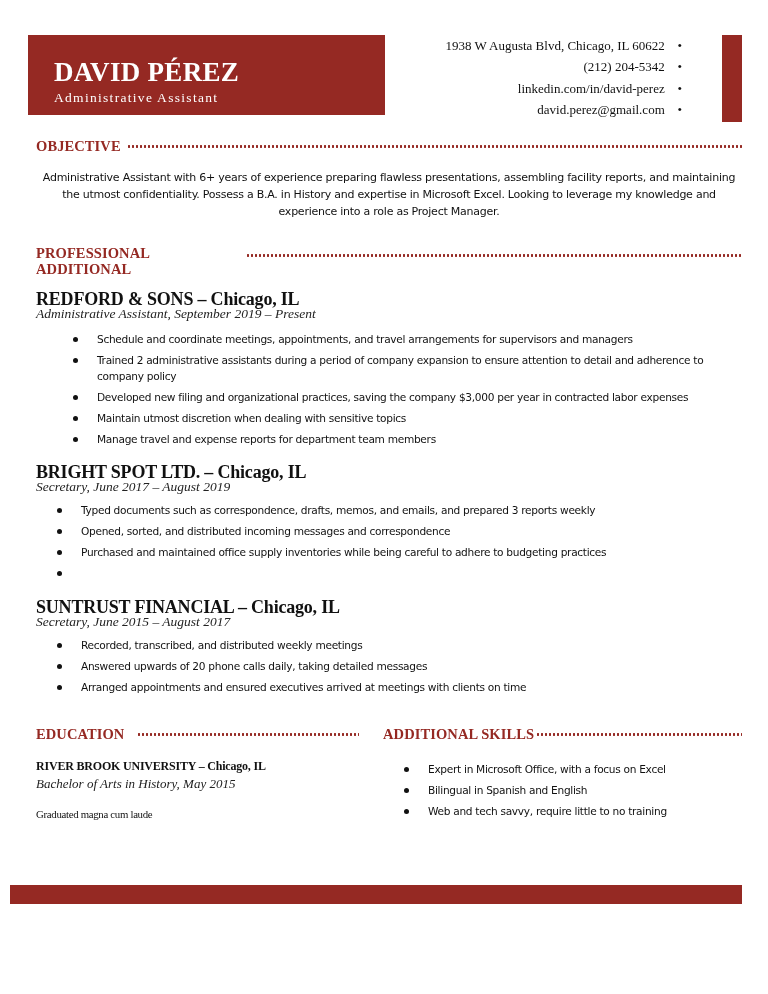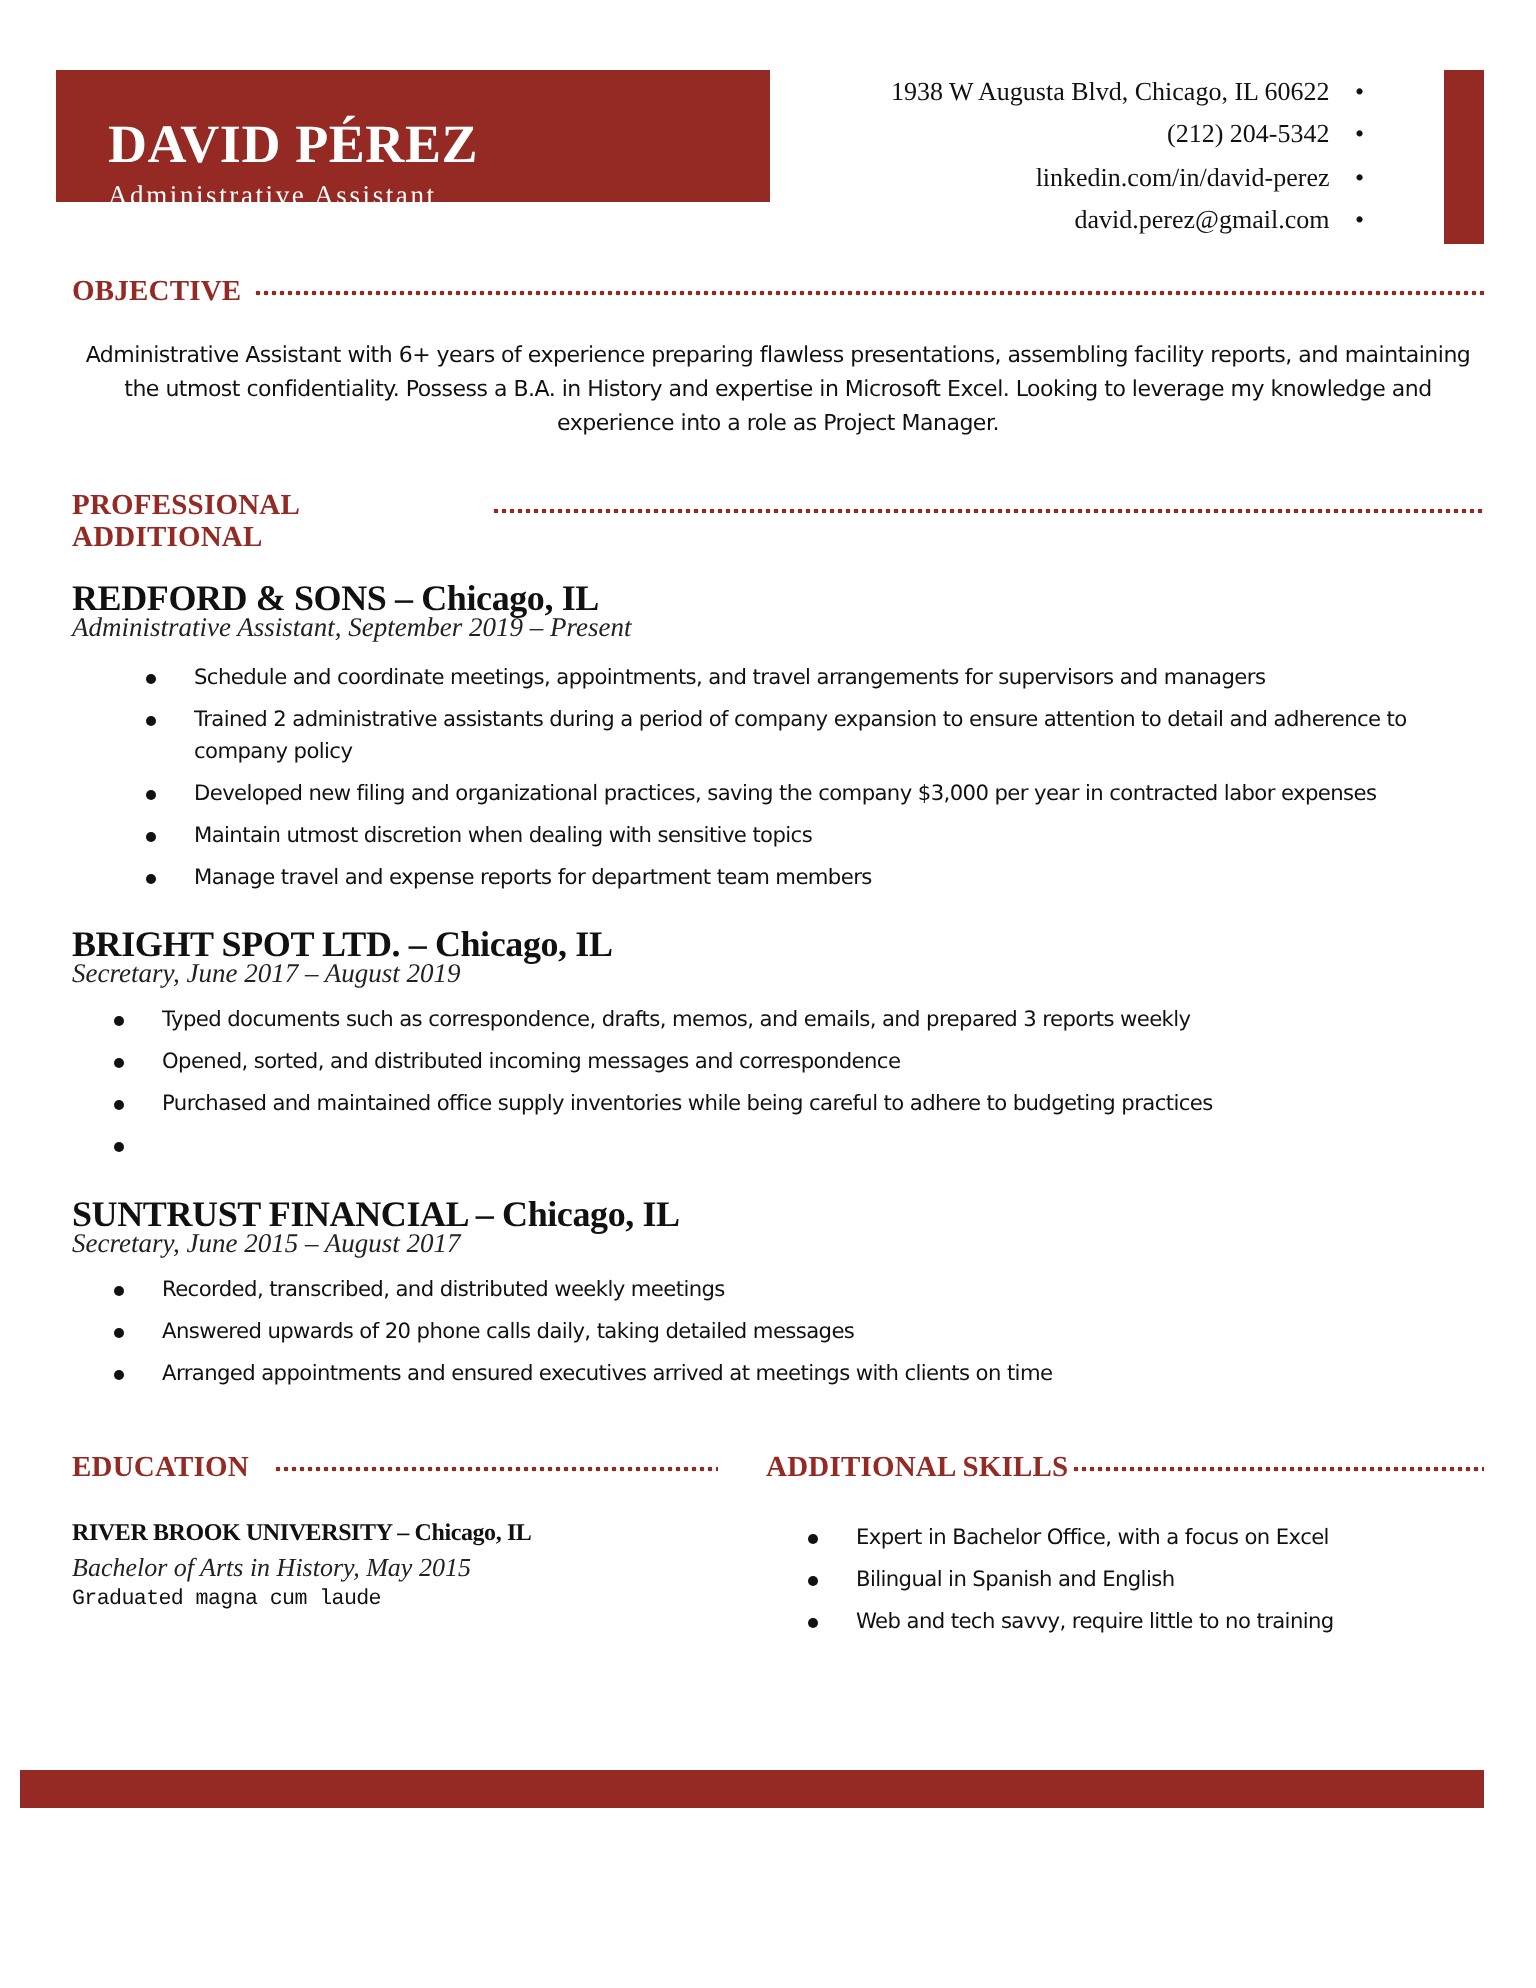--- a/index.html
+++ b/index.html
@@ -1,20 +1,20 @@
 <!DOCTYPE html>
 <html><head>
 <meta charset="utf-8">
 <style>
   * { margin: 0; padding: 0; box-sizing: border-box; }
   html, body { width: 768px; height: 994px; background: #ffffff; overflow: hidden; }
   body { position: relative; font-family: "Liberation Sans", sans-serif; color: #111; }
 
   .banner {
-    position: absolute; left: 28px; top: 35px; width: 357px; height: 66px;
+    position: absolute; left: 28px; top: 35px; width: 357px; height: 80px;
     background: #952923;
     text-align: right;
   }
   .banner .name {
     position: absolute; left: 26px; top: 22px;
     font-family: "Liberation Serif", serif; font-weight: bold; font-size: 27px;
     color: #ffffff; letter-spacing: 0.3px; white-space: nowrap;
   }
   .banner .title {
     position: absolute; left: 26px; top: 55px;
@@ -65,22 +65,22 @@
     position: relative; padding-left: 24px;
     font-family: "DejaVu Sans", sans-serif; font-size: 10.6px; line-height: 16px;
     color: #111; letter-spacing: -0.3px; margin-bottom: 5px;
   }
   ul.bullets li .dot {
     position: absolute; left: 0; top: 6px; width: 5px; height: 5px;
     border-radius: 50%; background: #111;
   }
 
   .edu-line {
-    position: absolute; left: 36px; font-family: Liberation Mono, monospace;
-    font-size: 10.8px; color: #111; letter-spacing: -0.3px; white-space: nowrap;
+    position: absolute; left: 36px; font-family: Liberation Serif, serif;
+    font-size: 10.8px; color: #111; letter-spacing: -0.3px; white-space: nowrap; margin-top: 14px;
   }
 
   .footer-bar {
     position: absolute; left: 10px; top: 885px; width: 732px; height: 19px;
     background: #952923;
   }
 </style>
 </head>
 <body>
 
@@ -151,18 +151,18 @@
 
 <div class="section-head" style="left:36px; top:726px;">EDUCATION</div>
 <div class="dots" style="left:137px; top:733px; width:222px;"></div>
 <div class="job-head" style="top:759px; font-size:12px;">RIVER BROOK UNIVERSITY – Chicago, IL</div>
 <div class="job-sub" style="top:776px; font-size:13px;">Bachelor of Arts in History, May 2015</div>
 <div class="edu-line" style="top:794px;">Graduated magna cum laude</div>
 
 <div class="section-head" style="left:383px; top:726px;">ADDITIONAL SKILLS</div>
 <div class="dots" style="left:536px; top:733px; width:206px;"></div>
 <ul class="bullets" style="left:404px; top:761px; width:340px;">
-  <li><span class="dot"></span><span>Expert in Bachelor Office, with a focus on Excel</span></li>
+  <li><span class="dot"></span><span>Expert in Microsoft Office, with a focus on Excel</span></li>
   <li><span class="dot"></span><span>Bilingual in Spanish and English</span></li>
   <li><span class="dot"></span><span>Web and tech savvy, require little to no training</span></li>
 </ul>
 
 <div class="footer-bar"></div>
 
 </body></html>

